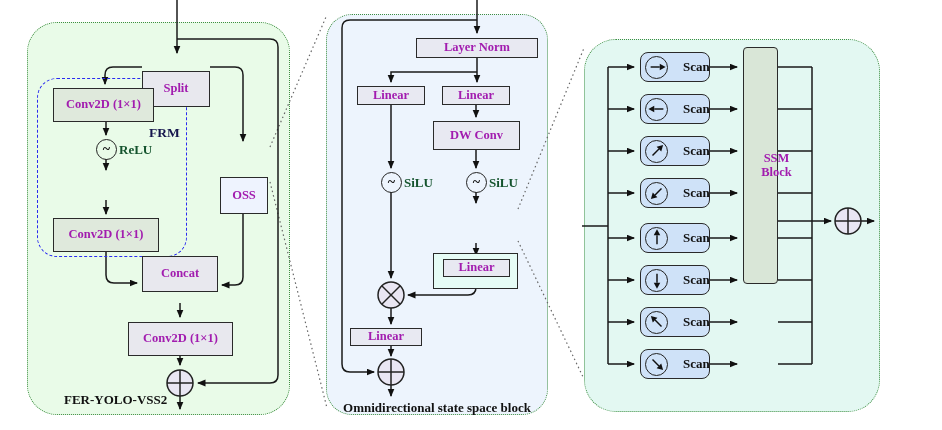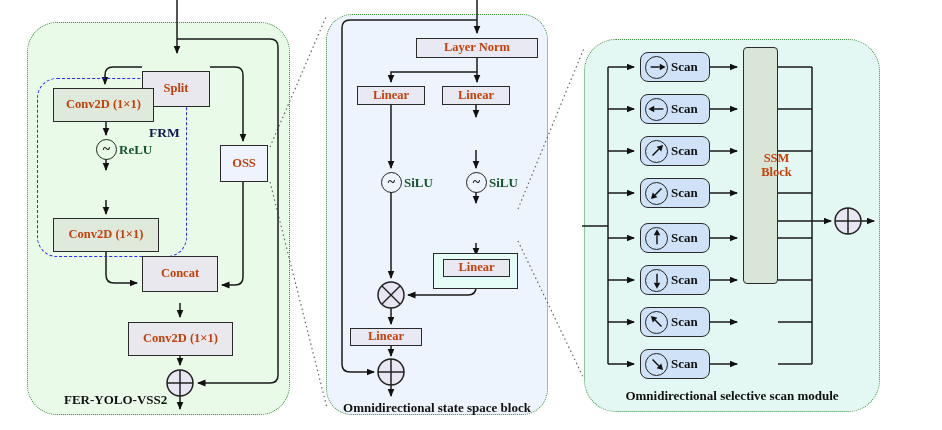--- a/index.html
+++ b/index.html
@@ -6,43 +6,43 @@
   #stage{position:relative;width:942px;height:430px;background:#ffffff;overflow:hidden;
          font-family:"Liberation Serif",serif;}
   .panel{position:absolute;box-sizing:border-box;border:1.6px dotted #3e8e41;}
   #panel-left{left:27px;top:22px;width:263px;height:393px;border-radius:30px;background:#e9fbe8;}
   #panel-mid{left:326px;top:14px;width:222px;height:401px;border-radius:26px;background:#edf4fd;}
   #panel-right{left:584px;top:39px;width:296px;height:373px;border-radius:32px;background:#e3f8f2;}
   #wires{position:absolute;left:0;top:0;z-index:2;}
   .layer{position:absolute;left:0;top:0;width:942px;height:430px;z-index:3;}
   .box{position:absolute;box-sizing:border-box;border:1.5px solid #2a2a2a;display:flex;
        align-items:center;justify-content:center;text-align:center;
-       font-weight:bold;font-size:12.5px;color:#c2410c;line-height:1.05;}
+       font-weight:bold;font-size:12.5px;color:#a21caf;line-height:1.05;}
   .fill-gray{background:#e8e8ee;}
   .fill-sage{background:#dfe9dc;}
-  .fill-blue{background:#eef3fe;}
+  .fill-blue{background:#eef3fe;margin-top:32px;}
   .fill-lav{background:#e8e9f2;}
   .fill-cyan{background:#e6fcf6;margin-top:46px;}
   .fill-ssm{background:#d9e6d7;border-radius:4px;}
   .frm-rect{position:absolute;left:37px;top:78px;width:150px;height:179px;box-sizing:border-box;
             border:1.6px dashed #2a2af0;border-radius:20px;}
   .frm-label{position:absolute;left:149px;top:125px;font-weight:bold;font-size:13.5px;color:#15154d;}
   .op-circle{position:absolute;box-sizing:border-box;width:21px;height:21px;border:1.5px solid #222;
              border-radius:50%;display:flex;align-items:center;justify-content:center;
              font-weight:bold;font-size:14px;color:#111;background:transparent;}
   .act-label{position:absolute;font-weight:bold;font-size:13px;color:#14532d;}
   .caption{position:absolute;font-weight:bold;font-size:13px;color:#111;}
   .caption.center{text-align:center;}
   .scan-box{position:absolute;left:640px;width:70px;height:30px;box-sizing:border-box;
             border:1.5px solid #2a2a2a;border-radius:8px;background:#cfe2f8;
             display:flex;align-items:center;padding-left:4px;}
   .scan-circle{width:23px;height:23px;border:1.4px solid #222;border-radius:50%;box-sizing:border-box;
                display:flex;align-items:center;justify-content:center;flex:0 0 auto;}
   .scan-circle svg{display:block;}
-  .scan-label{font-weight:bold;font-size:13px;color:#111;margin-left:3px;}
+  .scan-label{font-weight:bold;font-size:13px;color:#111;margin-left:15px;}
   .r0{transform:rotate(0deg);} .r180{transform:rotate(180deg);} .rm45{transform:rotate(-45deg);}
   .r135{transform:rotate(135deg);} .rm90{transform:rotate(-90deg);} .r90{transform:rotate(90deg);}
   .rm135{transform:rotate(-135deg);} .r45{transform:rotate(45deg);}
   #ssm-block{left:743px;top:47px;width:35px;height:237px;flex-direction:column;font-size:12.5px;padding-left:32px;}
 </style>
 </head>
 <body>
 
 <div id="stage">
 
@@ -163,20 +163,21 @@
     <span class="act-label" style="left:119px;top:142px;">ReLU</span>
     <div class="box fill-sage" style="left:53px;top:218px;width:106px;height:34px;">Conv2D (1×1)</div>
     <div class="box fill-blue" style="left:220px;top:145px;width:48px;height:37px;">OSS</div>
     <div class="box fill-gray" style="left:142px;top:256px;width:76px;height:36px;">Concat</div>
     <div class="box fill-gray" style="left:128px;top:322px;width:105px;height:34px;">Conv2D (1×1)</div>
     <span class="caption" style="left:64px;top:392px;">FER-YOLO-VSS2</span>
 
     <div class="box fill-lav" style="left:416px;top:38px;width:122px;height:20px;">Layer Norm</div>
     <div class="box fill-lav" style="left:357px;top:86px;width:68px;height:19px;">Linear</div>
     <div class="box fill-lav" style="left:442px;top:86px;width:68px;height:19px;">Linear</div>
+    <div class="box fill-lav" style="left:433px;top:121px;width:87px;height:29px;">DW Conv</div>
     <div class="op-circle" style="left:381px;top:172px;">
       <span>~</span>
     </div>
     <span class="act-label" style="left:404px;top:175px;">SiLU</span>
     <div class="op-circle" style="left:466px;top:172px;">
       <span>~</span>
     </div>
     <span class="act-label" style="left:489px;top:175px;">SiLU</span>
     <div class="box fill-cyan" style="left:433px;top:207px;width:85px;height:36px;">OSSM</div>
     <div class="box fill-lav" style="left:443px;top:259px;width:67px;height:18px;">Linear</div>
@@ -254,15 +255,14 @@
           </svg>
       </span>
       <span class="scan-label">Scan</span>
     </div>
 
     <div class="box fill-ssm" id="ssm-block">
       <span>SSM</span>
       <span>Block</span>
     </div>
 
-    <span class="caption center" style="left:597px;top:388px;width:270px;">Omnidirectional selective scan module</span>
   </div>
 </div>
 
 </body></html>

